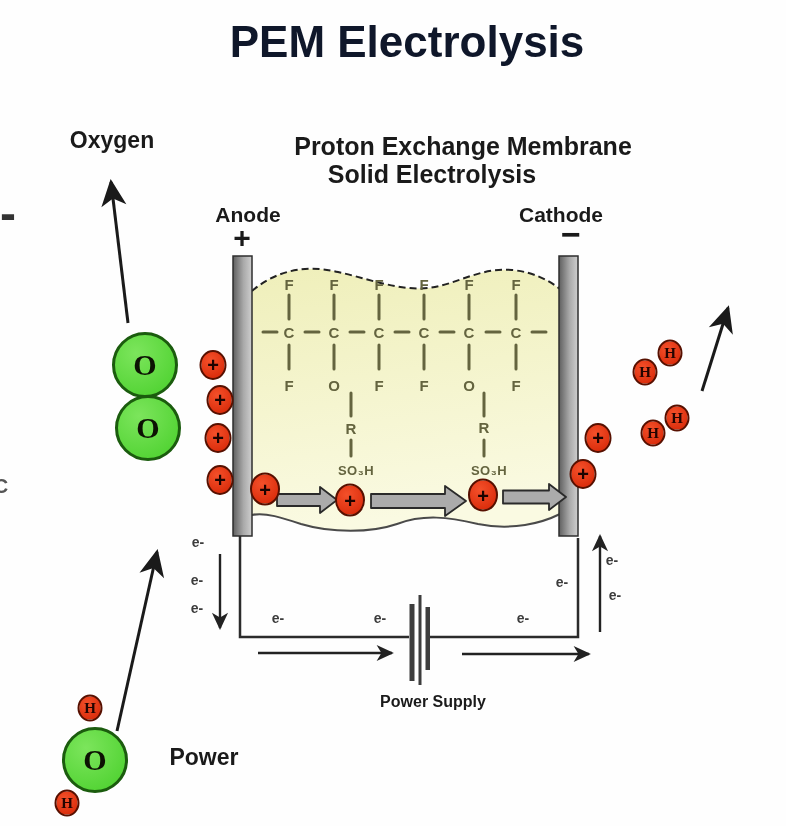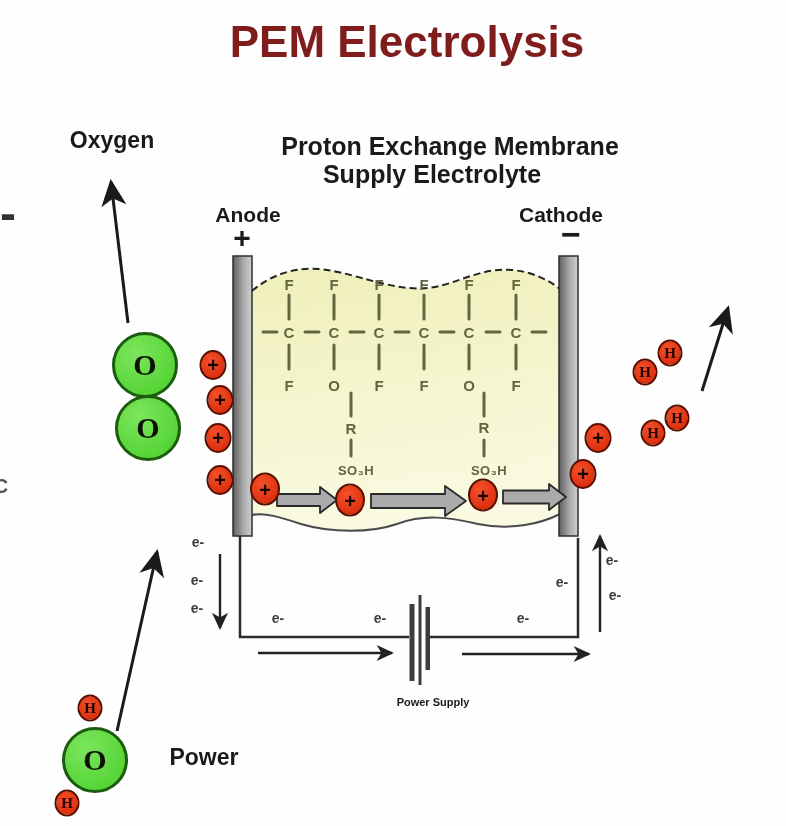--- a/index.html
+++ b/index.html
@@ -1,26 +1,26 @@
 <!DOCTYPE html>
 <html><head>
 <meta charset="utf-8">
 <style>
   html,body{margin:0;padding:0;background:#fff;}
   .stage{position:relative;width:786px;height:826px;background:#fefefe;overflow:hidden;
          font-family:"Liberation Sans",sans-serif;}
   .art{position:absolute;left:0;top:0;width:786px;height:826px;}
   .t{position:absolute;transform:translate(-50%,-50%);white-space:nowrap;color:#1a1a1a;font-weight:bold;line-height:1;}
-  .title{color:#7f1d1d;font-size:44px;}
+  .title{color:#0f172a;font-size:44px;}
   .sub{font-size:25px;}
   .flowlab{font-size:23px;}
   .elabel{font-size:21px;}
   .sign{font-size:30px;}
   .sign.minus{font-size:34px;font-weight:900;}
-  .ps{font-size:11px;text-align:right;}
+  .ps{font-size:16px;text-align:right;}
   .e{font-size:14px;color:#3c3c3c;}
   .chem{font-size:15px;color:#64643f;}
   .chem.small{font-size:13px;letter-spacing:0.5px;}
   .edgefrag{font-size:48px;color:#333;}
   .edgefrag.cfrag{font-size:20px;color:#555;font-weight:bold;}
   .atom{position:absolute;border-radius:50%;display:flex;align-items:center;justify-content:center;
         transform:translate(-50%,-50%);box-sizing:border-box;line-height:1;}
   .o-big{width:66px;height:66px;background:radial-gradient(circle at 35% 30%, #7ce55c, #48cf2a);
          border:3px solid #1b5c0e;font-family:"Liberation Serif",serif;font-weight:bold;font-size:30px;color:#0c1203;}
   .proton{width:27px;height:30px;background:radial-gradient(circle at 38% 32%, #f4502a, #d42404);
@@ -111,22 +111,22 @@
 
     <line x1="220" y1="554" x2="220" y2="628" stroke="#222" stroke-width="2.4" marker-end="url(#mSm)"></line>
     <line x1="600" y1="632" x2="600" y2="536" stroke="#222" stroke-width="2.4" marker-end="url(#mSm)"></line>
 
     <line x1="128" y1="323" x2="111" y2="182" stroke="#1a1a1a" stroke-width="3" marker-end="url(#mBig)"></line>
     <line x1="117" y1="731" x2="157" y2="552" stroke="#1a1a1a" stroke-width="3" marker-end="url(#mBig)"></line>
     <line x1="702" y1="391" x2="728" y2="308" stroke="#1a1a1a" stroke-width="3" marker-end="url(#mBig)"></line>
   </svg>
 
   <div class="t title" style="left:407px;top:42px">PEM Electrolysis</div>
-  <div class="t sub" style="left:450px;top:146px">Proton Exchange Membrane</div>
-  <div class="t sub" style="left:432px;top:174px">Supply Electrolyte</div>
+  <div class="t sub" style="left:463px;top:146px">Proton Exchange Membrane</div>
+  <div class="t sub" style="left:432px;top:174px">Solid Electrolysis</div>
   <div class="t elabel" style="left:248px;top:214px">Anode</div>
   <div class="t sign" style="left:242px;top:238px">+</div>
   <div class="t elabel" style="left:561px;top:214px">Cathode</div>
   <div class="t sign minus" style="left:571px;top:234px">−</div>
   <div class="t flowlab" style="left:112px;top:140px">Oxygen</div>
   <div class="t flowlab" style="left:204px;top:757px">Power</div>
   <div class="t ps" style="left:433px;top:702px">Power Supply</div>
 
   <div class="t chem" style="left:289px;top:284px">F</div>
   <div class="t chem" style="left:334px;top:284px">F</div>

